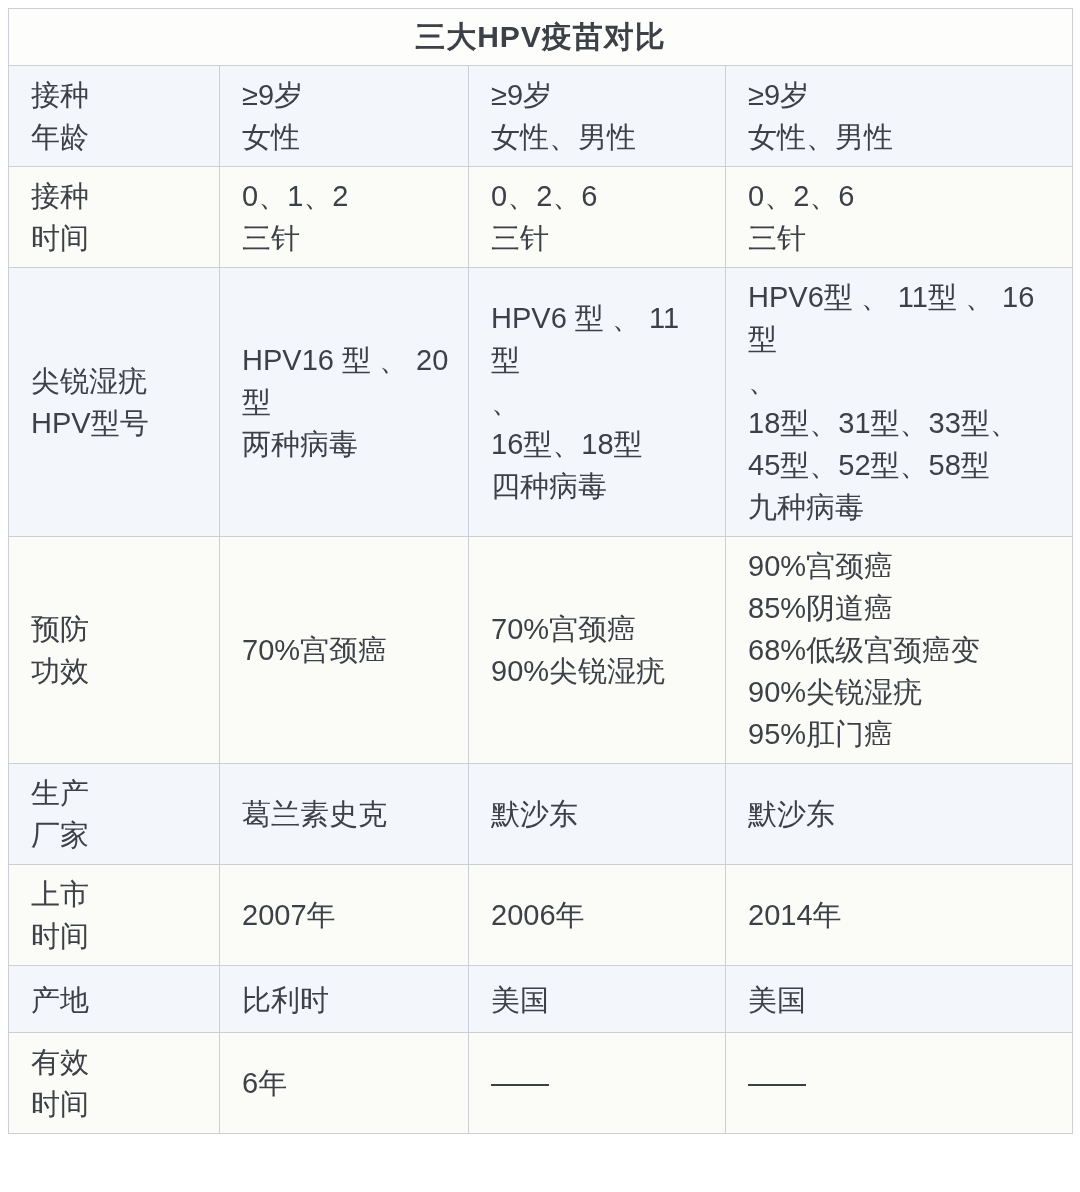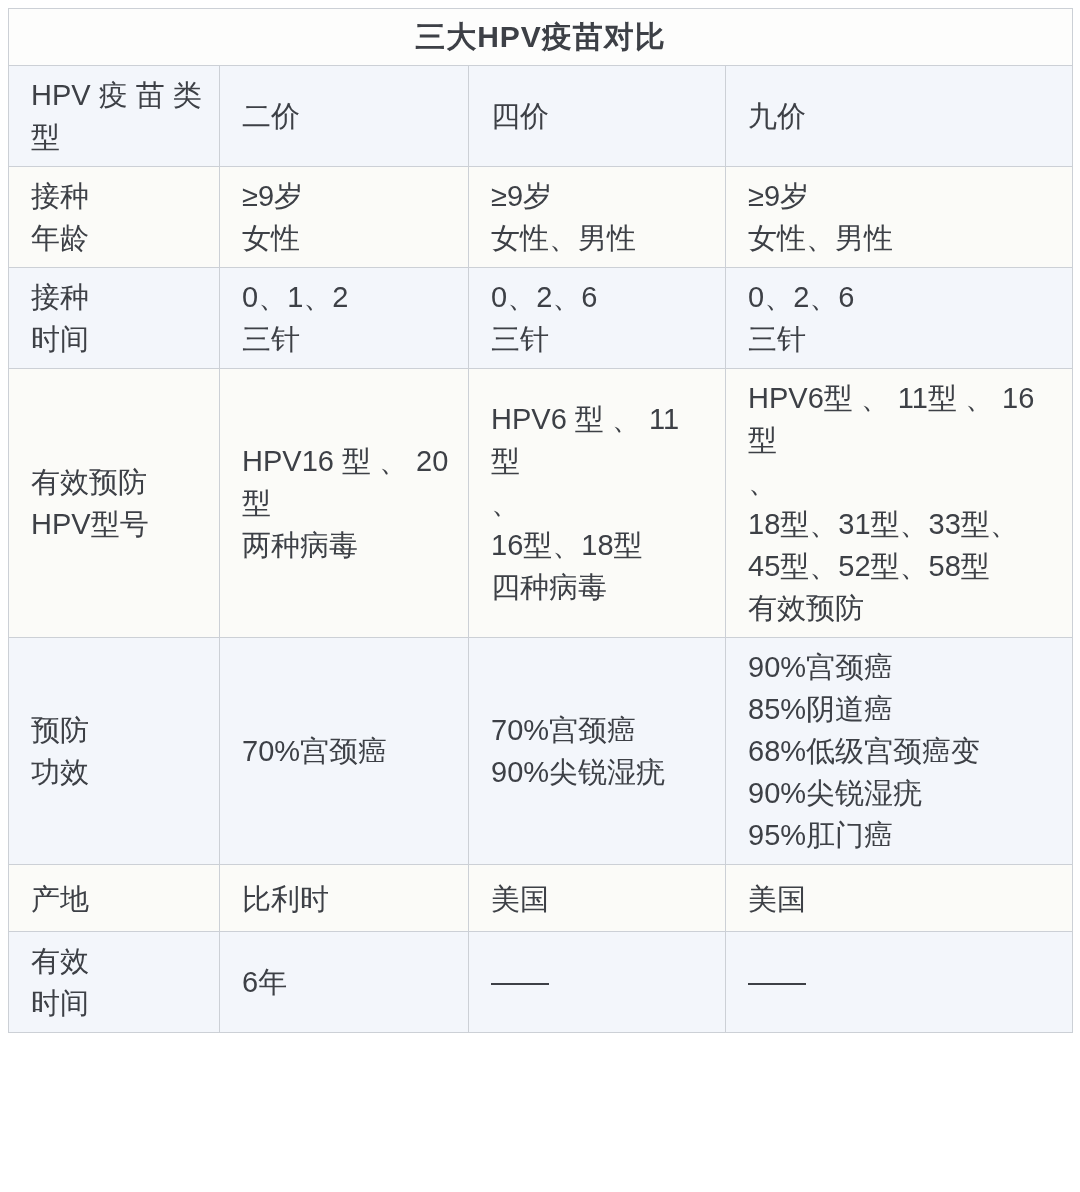--- a/index.html
+++ b/index.html
@@ -60,73 +60,80 @@
         <col class="c-quad">
         <col class="c-nona">
     </colgroup>
     <thead>
       <tr>
         <th class="title-cell" colspan="4">三大HPV疫苗对比</th>
       </tr>
     </thead>
     <tbody>
       <tr>
-        <td class="row-label">HPV 疫 苗 类
-型</td>
-        <td>二价</td>
-        <td>四价</td>
-        <td>九价</td>
-      </tr>
-      <tr>
         <td class="row-label">接种
 年龄</td>
         <td>≥9岁
 女性</td>
         <td>≥9岁
 女性、男性</td>
         <td>≥9岁
 女性、男性</td>
       </tr>
       <tr>
         <td class="row-label">接种
 时间</td>
         <td>0、1、2
 三针</td>
         <td>0、2、6
 三针</td>
         <td>0、2、6
 三针</td>
       </tr>
       <tr>
-        <td class="row-label">有效预防
+        <td class="row-label">尖锐湿疣
 HPV型号</td>
         <td>HPV16 型 、 20
 型
 两种病毒</td>
         <td>HPV6 型 、 11 型
 、
 16型、18型
 四种病毒</td>
         <td>HPV6型 、 11型 、 16型
 、
 18型、31型、33型、
 45型、52型、58型
-有效预防</td>
+九种病毒</td>
       </tr>
       <tr>
         <td class="row-label">预防
 功效</td>
         <td>70%宫颈癌</td>
         <td>70%宫颈癌
 90%尖锐湿疣</td>
         <td>90%宫颈癌
 85%阴道癌
 68%低级宫颈癌变
 90%尖锐湿疣
 95%肛门癌</td>
+      </tr>
+      <tr>
+        <td class="row-label">生产
+厂家</td>
+        <td>葛兰素史克</td>
+        <td>默沙东</td>
+        <td>默沙东</td>
+      </tr>
+      <tr>
+        <td class="row-label">上市
+时间</td>
+        <td>2007年</td>
+        <td>2006年</td>
+        <td>2014年</td>
       </tr>
       <tr class="row-short">
         <td class="row-label">产地</td>
         <td>比利时</td>
         <td>美国</td>
         <td>美国</td>
       </tr>
       <tr>
         <td class="row-label">有效
 时间</td>

